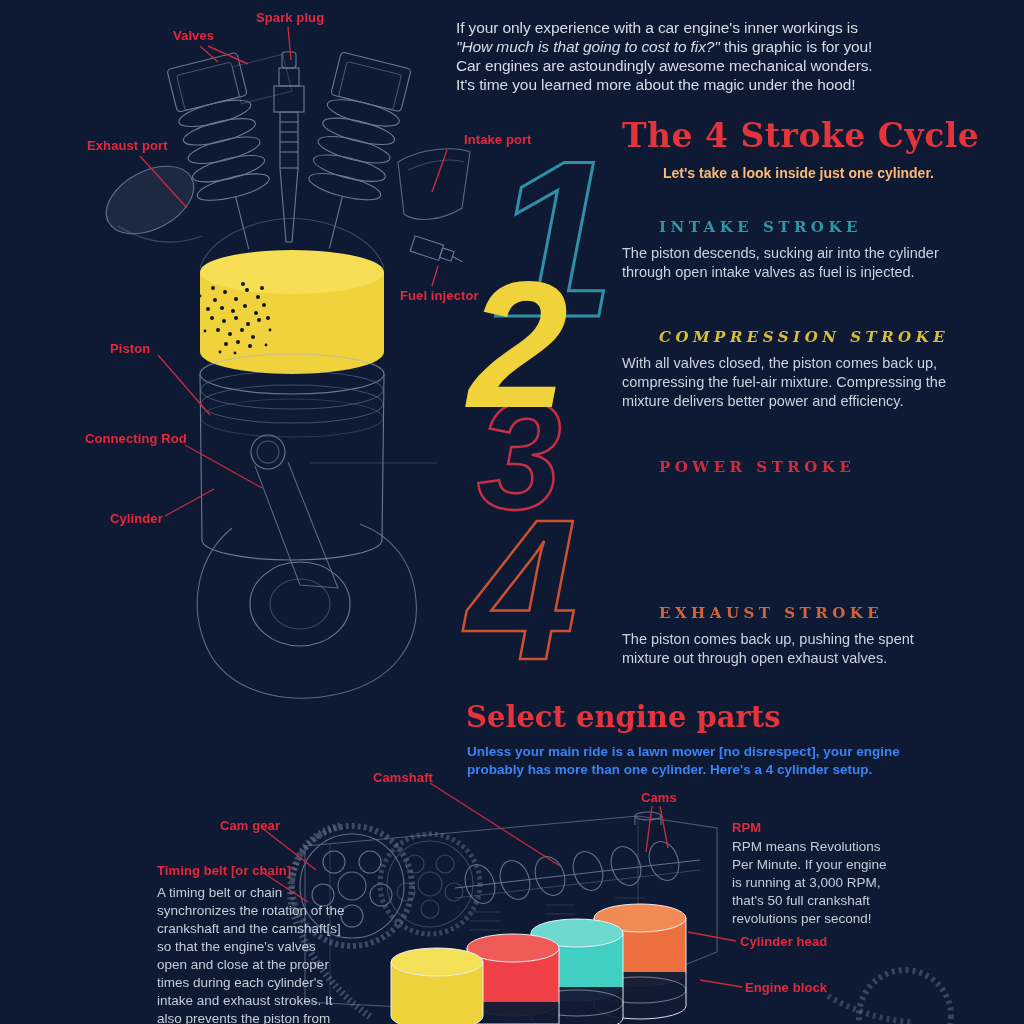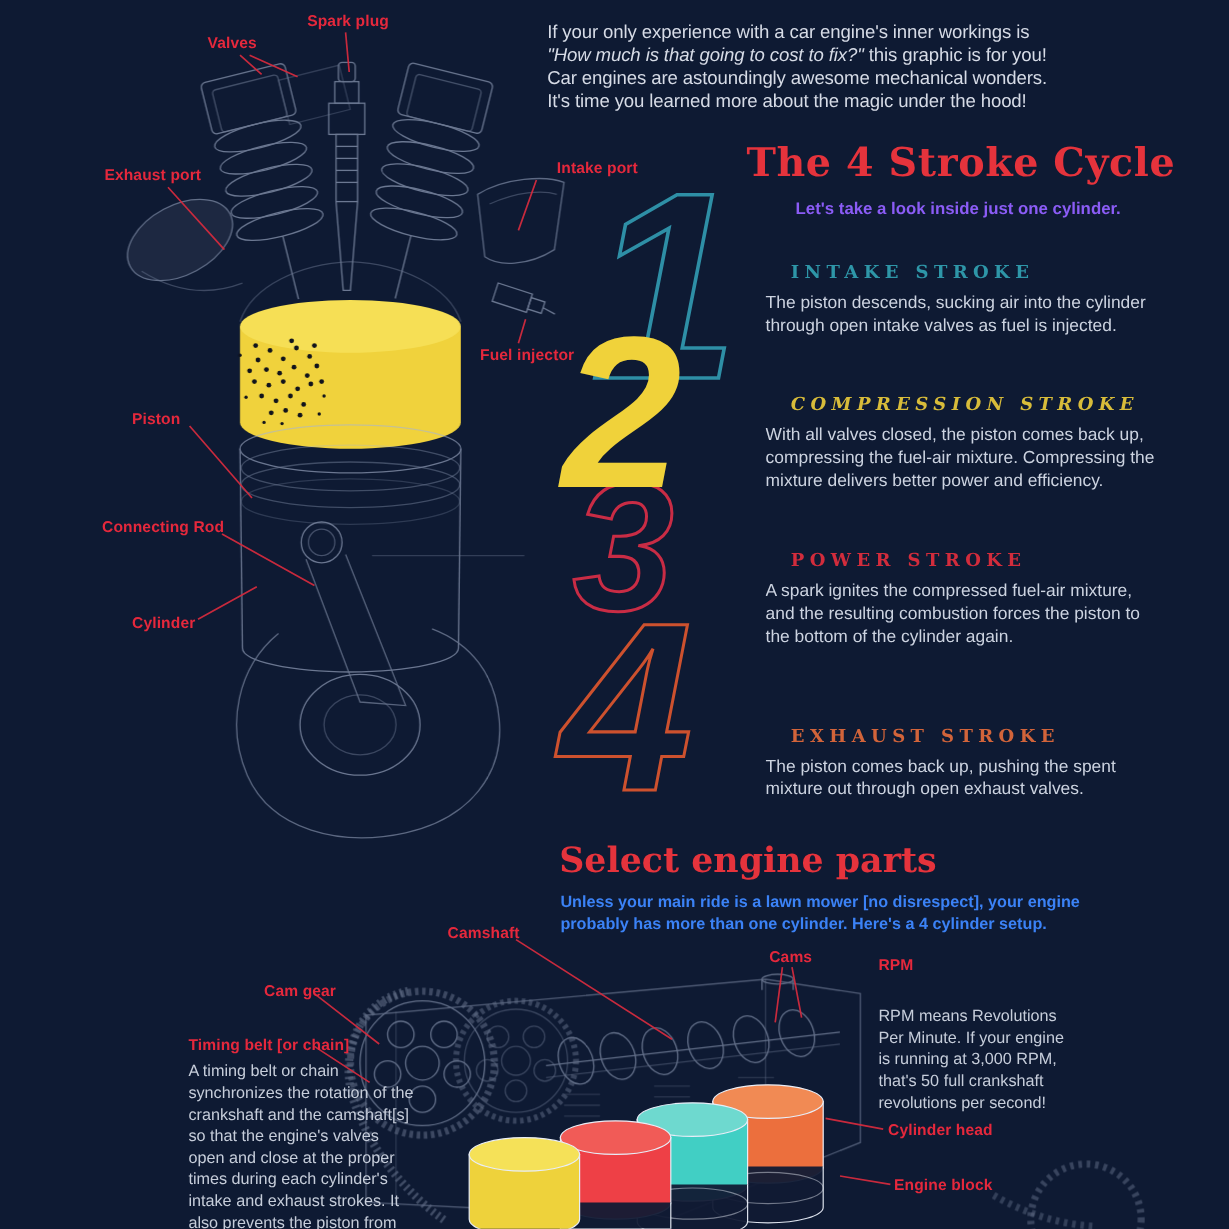--- a/index.html
+++ b/index.html
@@ -9,25 +9,25 @@
 
   
   .abs{position:absolute;}
   .intro{left:456px;top:18px;width:575px;color:#d6dbe6;font-size:15.5px;line-height:19px;letter-spacing:-0.1px;}
   .intro .it{font-style:italic;}
 
   .label-red{position:absolute;color:#e5283c;font-weight:700;font-size:13px;line-height:14px;letter-spacing:0.1px;white-space:nowrap;}
 
   .h1{left:622px;top:118px;color:#e5333c;font-family:"DejaVu Serif",serif;font-weight:700;
       font-size:33px;line-height:36px;letter-spacing:0.5px;white-space:nowrap;}
-  .sub1{left:623px;top:165px;color:#8b5cf6;font-weight:700;font-size:14px;white-space:nowrap;padding-left:40px;}
+  .sub1{left:623px;top:165px;color:#fdba74;font-weight:700;font-size:14px;white-space:nowrap;padding-left:40px;}
 
   .step-title{position:absolute;left:622px;font-family:"DejaVu Serif",serif;font-weight:700;
       font-size:15px;letter-spacing:4.5px;white-space:nowrap;margin-left:37px;}
-  .step-body{position:absolute;left:622px;width:324px;color:#ccd3e0;font-size:14.5px;line-height:19px;margin-left:16px;}
+  .step-body{position:absolute;left:622px;width:324px;color:#ccd3e0;font-size:14.5px;line-height:19px;}
   .c-teal{color:#2e96a8;} .c-yellow{color:#d8bc3a;font-style:italic;} .c-red{color:#d22c3c;} .c-orange{color:#d2643a;}
 
   .bignum{position:absolute;font-style:italic;font-weight:700;line-height:0.9;
       font-family:"Liberation Sans",sans-serif;}
   .n1{left:492px;top:140px;font-size:222px;color:transparent;-webkit-text-stroke:3px #2e8fa6;}
   .n2{left:468px;top:264px;font-size:180px;color:#f0d23a;}
   .n3{left:477px;top:388px;font-size:152px;color:transparent;-webkit-text-stroke:2.5px #c92c45;}
   .n4{left:466px;top:500px;font-size:200px;color:transparent;-webkit-text-stroke:2.5px #cd512e;}
 
   .h2{left:466px;top:700px;color:#e5333c;font-family:"DejaVu Serif",serif;font-weight:700;
@@ -269,33 +269,32 @@
   <div class="bignum n4">4</div>
   <div class="bignum n2">2</div>
 
   <div class="step-title c-teal" style="top:218px;">INTAKE STROKE</div>
   <div class="step-body" style="top:244px;">The piston descends, sucking air into the cylinder through open intake valves as fuel is injected.</div>
 
   <div class="step-title c-yellow" style="top:328px;">COMPRESSION STROKE</div>
   <div class="step-body" style="top:354px;">With all valves closed, the piston comes back up, compressing the fuel-air mixture. Compressing the mixture delivers better power and efficiency.</div>
 
   <div class="step-title c-red" style="top:458px;">POWER STROKE</div>
-  <div class="step-body" style="top:484px;">A spark ignites the compressed fuel-air mixture, and the resulting combustion forces the piston to the bottom of the cylinder again.</div>
 
   <div class="step-title c-orange" style="top:604px;">EXHAUST STROKE</div>
   <div class="step-body" style="top:630px;">The piston comes back up, pushing the spent mixture out through open exhaust valves.</div>
 
   <div class="abs h2">Select engine parts</div>
   <div class="abs sub2">Unless your main ride is a lawn mower [no disrespect], your engine probably has more than one cylinder. Here's a 4 cylinder setup.</div>
 
   <div class="label-red" style="left:373px;top:771px;">Camshaft</div>
   <div class="label-red" style="left:641px;top:791px;">Cams</div>
   <div class="label-red" style="left:220px;top:819px;">Cam gear</div>
   <div class="label-red" style="left:157px;top:864px;">Timing belt [or chain]</div>
   <div class="small-body tb-body">A timing belt or chain synchronizes the rotation of the crankshaft and the camshaft[s] so that the engine's valves open and close at the proper times during each cylinder's intake and exhaust strokes. It also prevents the piston from striking the valves.</div>
 
-  <div class="label-red" style="left:732px;top:797px;">RPM</div>
+  <div class="label-red" style="left:732px;top:821px;">RPM</div>
   <div class="small-body rpm-body">RPM means Revolutions Per Minute. If your engine is running at 3,000 RPM, that's 50 full crankshaft revolutions per second!</div>
 
   <div class="label-red" style="left:740px;top:935px;">Cylinder head</div>
   <div class="label-red" style="left:745px;top:981px;">Engine block</div>
 
 </div>
 
 </body></html>

